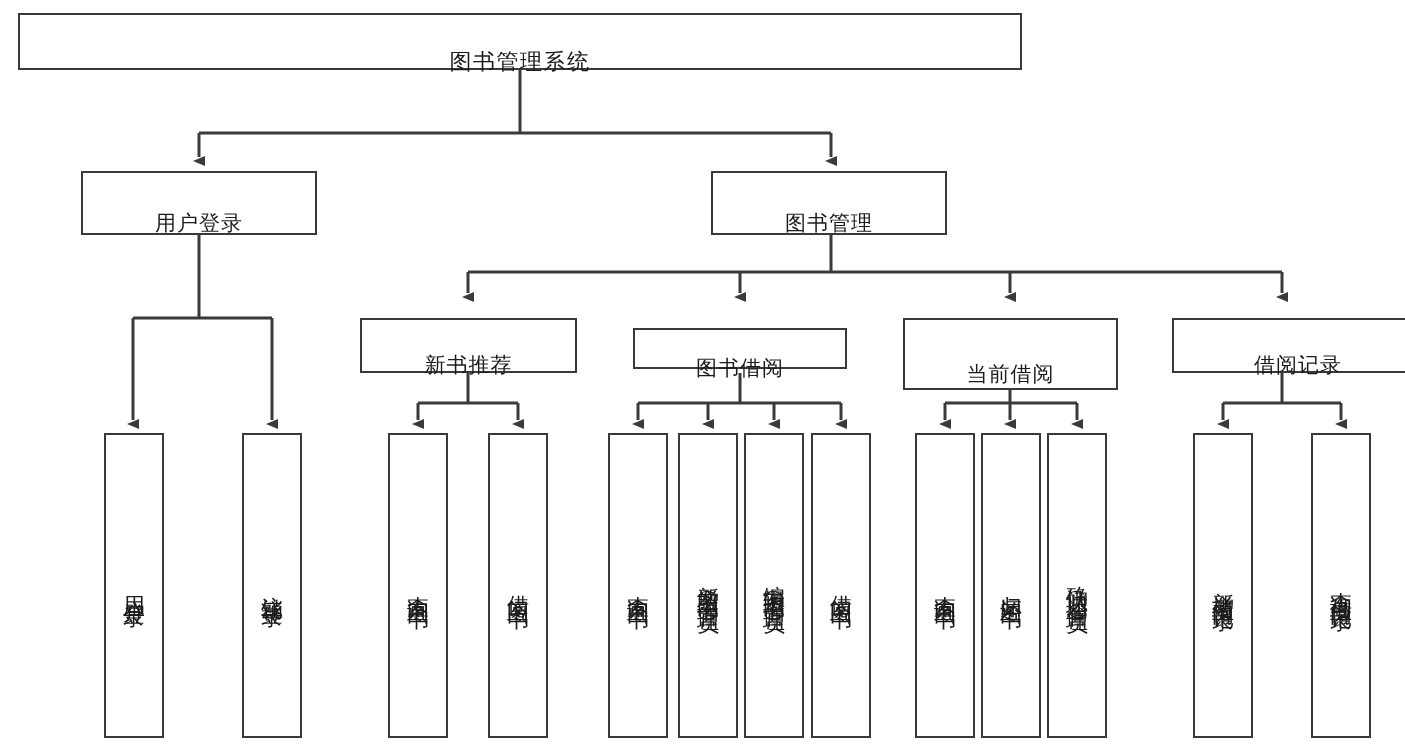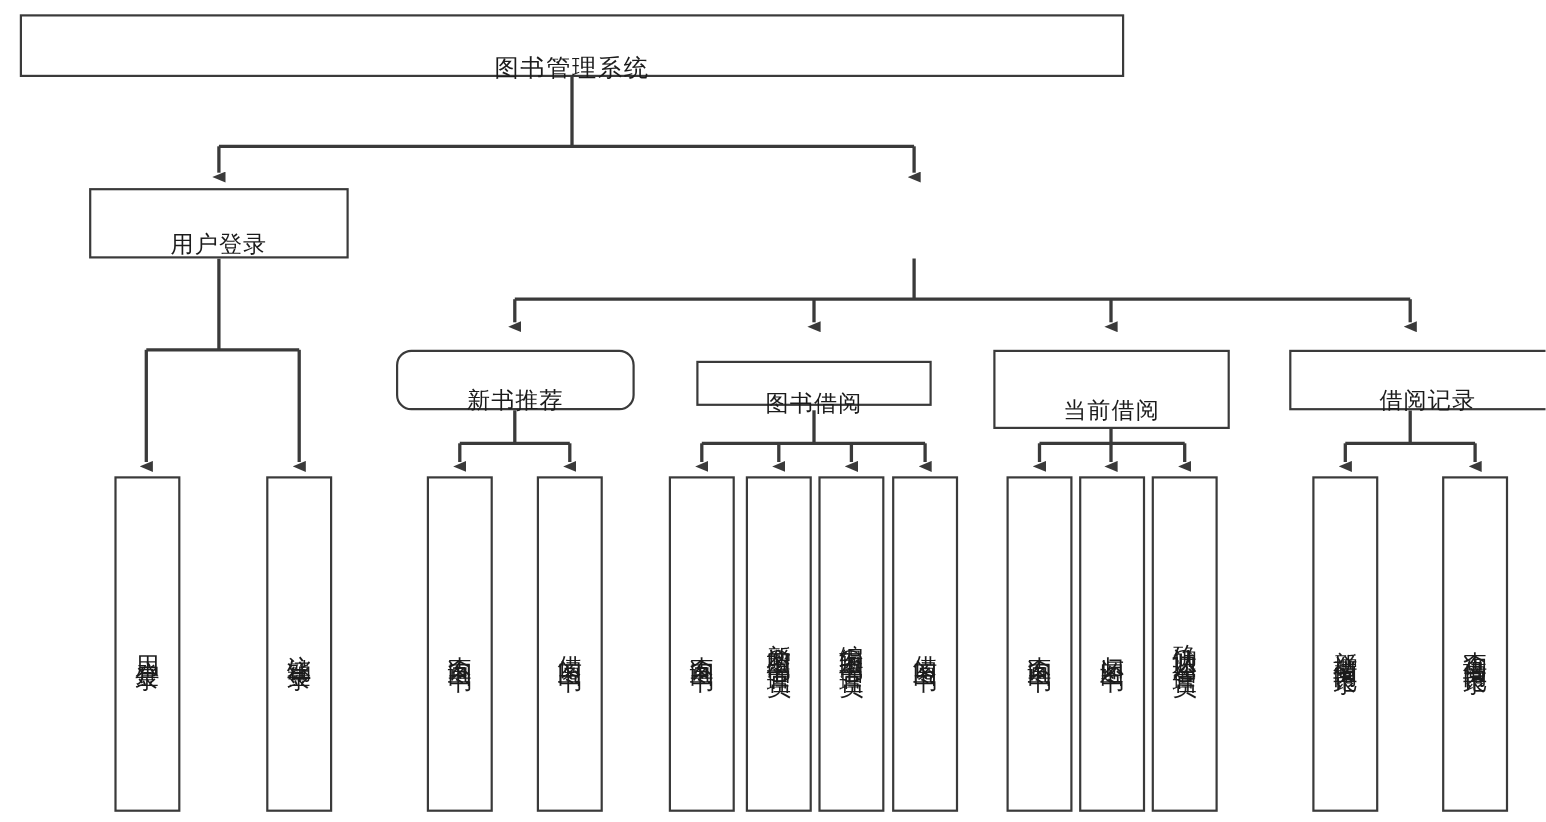--- a/index.html
+++ b/index.html
@@ -132,22 +132,25 @@
     </g>
   </svg>
 
   <div class="node horiz root" style="left:18px; top:13px; width:1004px; height:57px;">
     <span class="label">图书管理系统</span>
   </div>
 
   <div class="node horiz" style="left:81px; top:171px; width:236px; height:64px;">
     <span class="label">用户登录</span>
   </div>
-
-  <div class="node horiz" style="left:360px; top:318px; width:217px; height:55px;border-radius:14px;">
+  <div class="node horiz" style="left:711px; top:171px; width:236px; height:64px;">
+    <span class="label">图书管理</span>
+  </div>
+
+  <div class="node horiz" style="left:360px; top:318px; width:217px; height:55px;">
     <span class="label">新书推荐</span>
   </div>
   <div class="node horiz" style="left:633px; top:328px; width:214px; height:41px;">
     <span class="label">图书借阅</span>
   </div>
   <div class="node horiz" style="left:903px; top:318px; width:215px; height:72px;">
     <span class="label">当前借阅</span>
   </div>
   <div class="node horiz" style="left:1172px; top:318px; width:252px; height:55px;">
     <span class="label">借阅记录</span>

